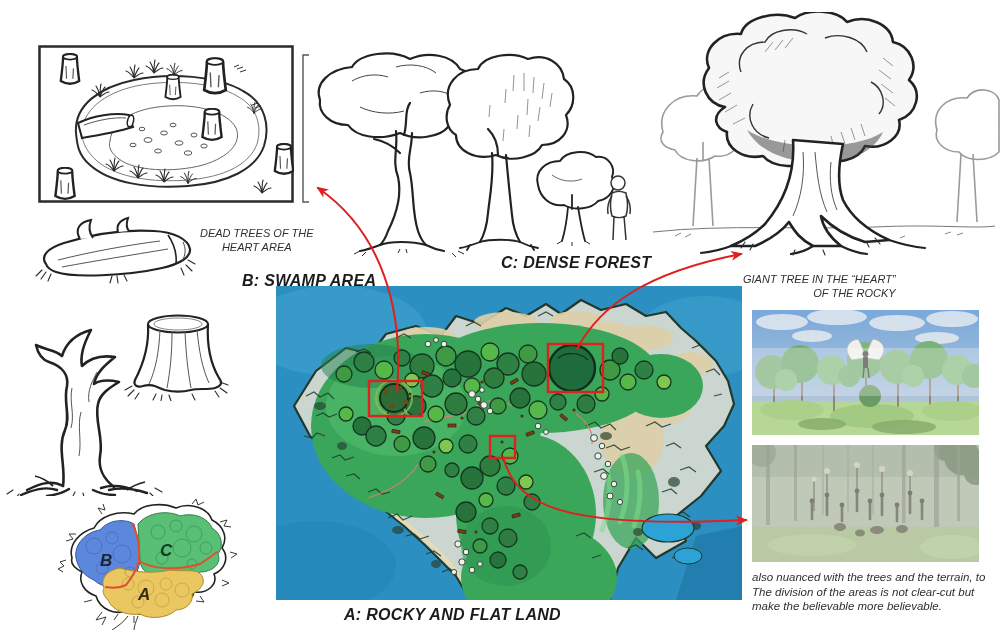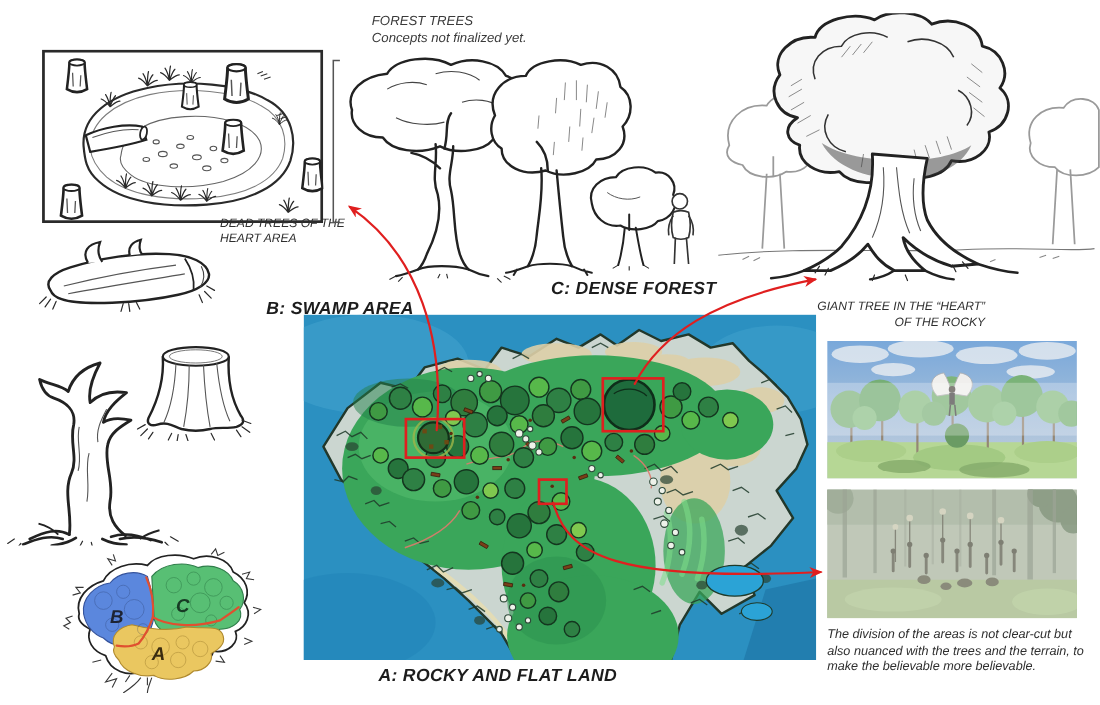--- a/index.html
+++ b/index.html
@@ -13,24 +13,20 @@
   .note{font-size:11.5px;line-height:14.5px;color:#2f2f2f;white-space:nowrap;}
   .line{display:block;}
   svg{display:block;}
   #overlay{position:absolute;left:0;top:0;pointer-events:none;z-index:50;}
 </style>
 </head>
 <body>
 
 <div class="canvas">
 
-  <div class="lbl title-block" style="left:338px;top:12px;">
-    <span class="line">FOREST TREES</span>
-    <span class="line">Concepts not finalized yet.</span>
-  </div>
 
   <div class="fig" style="left:38px;top:45px;">
     <svg width="256" height="158" viewBox="0 0 256 158">
       <defs>
         <g id="stump">
           <path d="M -8 0 C -7 -8 -6 -16 -6 -21 C -6 -24 6 -24 6 -21 C 6 -16 7 -8 8 0 C 3 3 -3 3 -8 0 Z" fill="#fff" stroke="#222" stroke-width="2"></path>
           <ellipse cx="0" cy="-21" rx="6" ry="2.4" fill="#fff" stroke="#222" stroke-width="1.4"></ellipse>
           <path d="M -3 -2 L -3.5 -13 M 2.5 -2 L 3 -11" stroke="#555" stroke-width="1" fill="none"></path>
         </g>
         <g id="grass">
@@ -75,21 +71,21 @@
       <use href="#grass" transform="translate(76,126)"></use>
         <use href="#grass" transform="translate(100,133)"></use>
       <use href="#grass" transform="translate(126,137)"></use>
         <use href="#grass" transform="translate(150,138) scale(0.9)"></use>
       <use href="#grass" transform="translate(224,148)"></use>
         <use href="#grass" transform="translate(216,68) scale(0.8)"></use>
       <path d="M 196 22 l 5 -2 m -2 4 l 6 -2 m -3 5 l 6 -2 M 214 60 l 6 -2 m -3 5 l 6 -2" stroke="#333" stroke-width="1" fill="none"></path>
     </svg>
   </div>
 
-  <div class="lbl caption" style="left:200px;top:196px;">
+  <div class="lbl caption" style="left:200px;top:226px;text-align:center;">
     <span class="line">DEAD TREES OF THE</span>
     <span class="line">HEART AREA</span>
   </div>
 
   <div class="lbl area-label" style="left:242px;top:272px;font-style:italic;">B: SWAMP AREA</div>
 
   <div class="fig" style="left:28px;top:212px;">
     <svg width="180" height="75" viewBox="0 0 180 75">
       <path d="M 18 52 C 12 44 20 36 36 31 C 62 23 96 17 126 19 C 146 20 160 27 162 37 C 163 45 152 52 134 56 C 98 64 45 66 28 60 C 22 58 19 55 18 52 Z" fill="#fff" stroke="#222" stroke-width="2.2" stroke-linejoin="round"></path>
       <path d="M 52 27 C 46 17 52 10 63 8 C 60 16 62 22 65 26 M 90 20 C 88 13 92 8 100 6 C 98 12 99 17 101 19" fill="#fff" stroke="#222" stroke-width="2"></path>
@@ -545,22 +541,22 @@
             <ellipse cx="125" cy="85" rx="7" ry="4"></ellipse>
           <ellipse cx="150" cy="84" rx="6" ry="4"></ellipse>
             <ellipse cx="108" cy="88" rx="5" ry="3.4"></ellipse>
         </g>
       </g>
       <rect width="227" height="117" fill="#cdd3c6" opacity="0.45"></rect>
     </svg>
   </div>
 
   <div class="lbl note" style="left:752px;top:570px;">
+    <span class="line">also nuanced with the trees and the terrain, to</span>
     <span class="line">The division of the areas is not clear-cut but</span>
-    <span class="line">also nuanced with the trees and the terrain, to</span>
     <span class="line">make the believable more believable.</span>
   </div>
 
   <svg id="overlay" width="1000" height="641" viewBox="0 0 1000 641">
     <defs>
       <marker id="ah" markerUnits="userSpaceOnUse" markerWidth="16" markerHeight="14" refX="10" refY="5" orient="auto">
         <path d="M 0 0 L 12 5 L 0 10 L 3.5 5 Z" fill="#e01f1f"></path>
       </marker>
     </defs>
     <g fill="none" stroke="#e01f1f" stroke-width="2.4">

